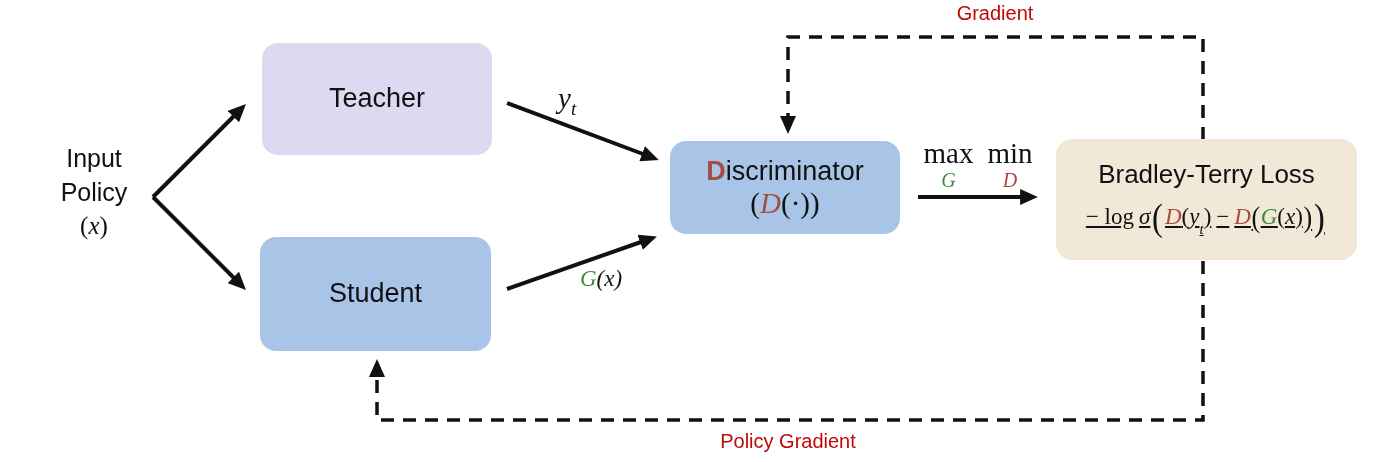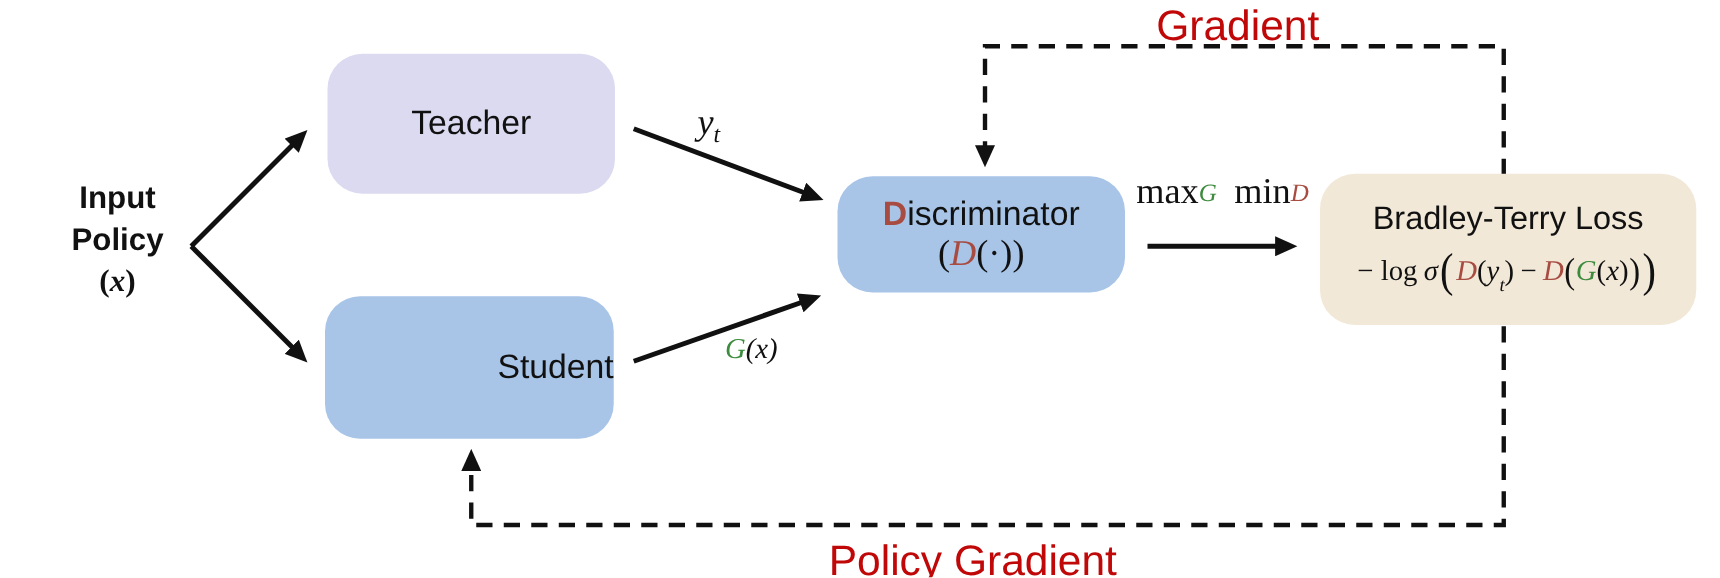--- a/index.html
+++ b/index.html
@@ -1,53 +1,53 @@
 <!DOCTYPE html>
 <html style="--teacher_fill: #dbdaf0; --blue_fill: #a8c5e8; --loss_fill: #f2e8d8; --red_label: #c00808; --brick_red: #a84c42; --green: #3d8b3d;"><head>
 <meta charset="utf-8">
 <style>
   html,body{margin:0;padding:0;background:#fff;}
   .canvas{position:relative;width:1376px;height:462px;background:#fff;
     font-family:"Liberation Sans",sans-serif;overflow:hidden;color:#111;}
   svg.wires{position:absolute;left:0;top:0;width:1376px;height:462px;}
 
-  .node{position:absolute;border-radius:28px;display:flex;flex-direction:column;
+  .node{position:absolute;border-radius:16px;display:flex;flex-direction:column;
     align-items:center;justify-content:center;text-align:center;line-height:1.25;}
   .node-teacher{left:262px;top:43px;width:230px;height:112px;background:var(--teacher_fill);font-size:27px;}
-  .node-student{left:260px;top:237px;width:231px;height:114px;background:var(--blue_fill);font-size:27px;align-items:flex-end;}
+  .node-student{left:260px;top:237px;width:231px;height:114px;background:var(--blue_fill);font-size:27px;}
   .node-discriminator{left:670px;top:141px;width:230px;height:93px;background:var(--blue_fill);font-size:27px;justify-content:center;}
   .node-loss{left:1056px;top:139px;width:301px;height:121px;background:var(--loss_fill);font-size:26px;}
 
   .accent-d{color:var(--brick_red);font-weight:bold;}
   .accent-g{color:var(--green);font-weight:bold;}
   .math{font-family:"Liberation Serif",serif;}
   .mi{font-family:"Liberation Serif",serif;font-style:italic;}
   .mi-red{color:var(--brick_red);}
   .mi-green{color:var(--green);}
 
   .disc-formula{font-size:29px;line-height:1.1;}
   .disc-formula .paren{font-style:normal;}
 
   .label-input{position:absolute;left:28px;top:141px;width:132px;text-align:center;
-    font-size:25px;line-height:34px;font-weight:bold;}
+    font-size:25px;line-height:34px;}
   .label-yt{position:absolute;left:558px;top:82px;width:74px;text-align:left;font-size:29px;}
   .label-gx{position:absolute;left:554px;top:266px;width:94px;text-align:center;font-size:23px;}
 
-  .label-red{position:absolute;color:var(--red_label);font-size:34px;text-align:left;}
+  .label-red{position:absolute;color:var(--red_label);font-size:20px;text-align:center;}
   .label-gradient{left:925px;top:2px;width:140px;}
   .label-policy{left:663px;top:430px;width:250px;}
 
   .minimax{position:absolute;left:908px;top:139px;width:140px;display:flex;
     justify-content:center;gap:14px;font-family:"Liberation Serif",serif;}
-  .minimax .stack{display:flex;flex-direction:row;align-items:center;line-height:1;}
+  .minimax .stack{display:flex;flex-direction:column;align-items:center;line-height:1;}
   .minimax .op{font-size:29px;}
   .minimax .sub{font-size:20px;font-style:italic;margin-top:2px;}
 
   .loss-title{font-size:26px;margin-bottom:3px;}
-  .loss-formula{display:flex;align-items:center;font-size:23px;font-family:"Liberation Serif",serif;}
+  .loss-formula{display:flex;align-items:center;font-size:23px;font-family:"Liberation Serif",serif;text-decoration:underline;}
   .loss-formula .pbig{font-size:38px;font-weight:400;transform:scaleX(.85);margin:0 1px;}
   .loss-formula .pmid{font-size:29px;transform:scaleX(.9);}
   .loss-formula .subt{font-size:15px;align-self:flex-end;margin-bottom:2px;font-style:italic;}
   .loss-formula .sp{width:5px;}
 </style>
 </head>
 <body>
 
 <div class="canvas">
 

